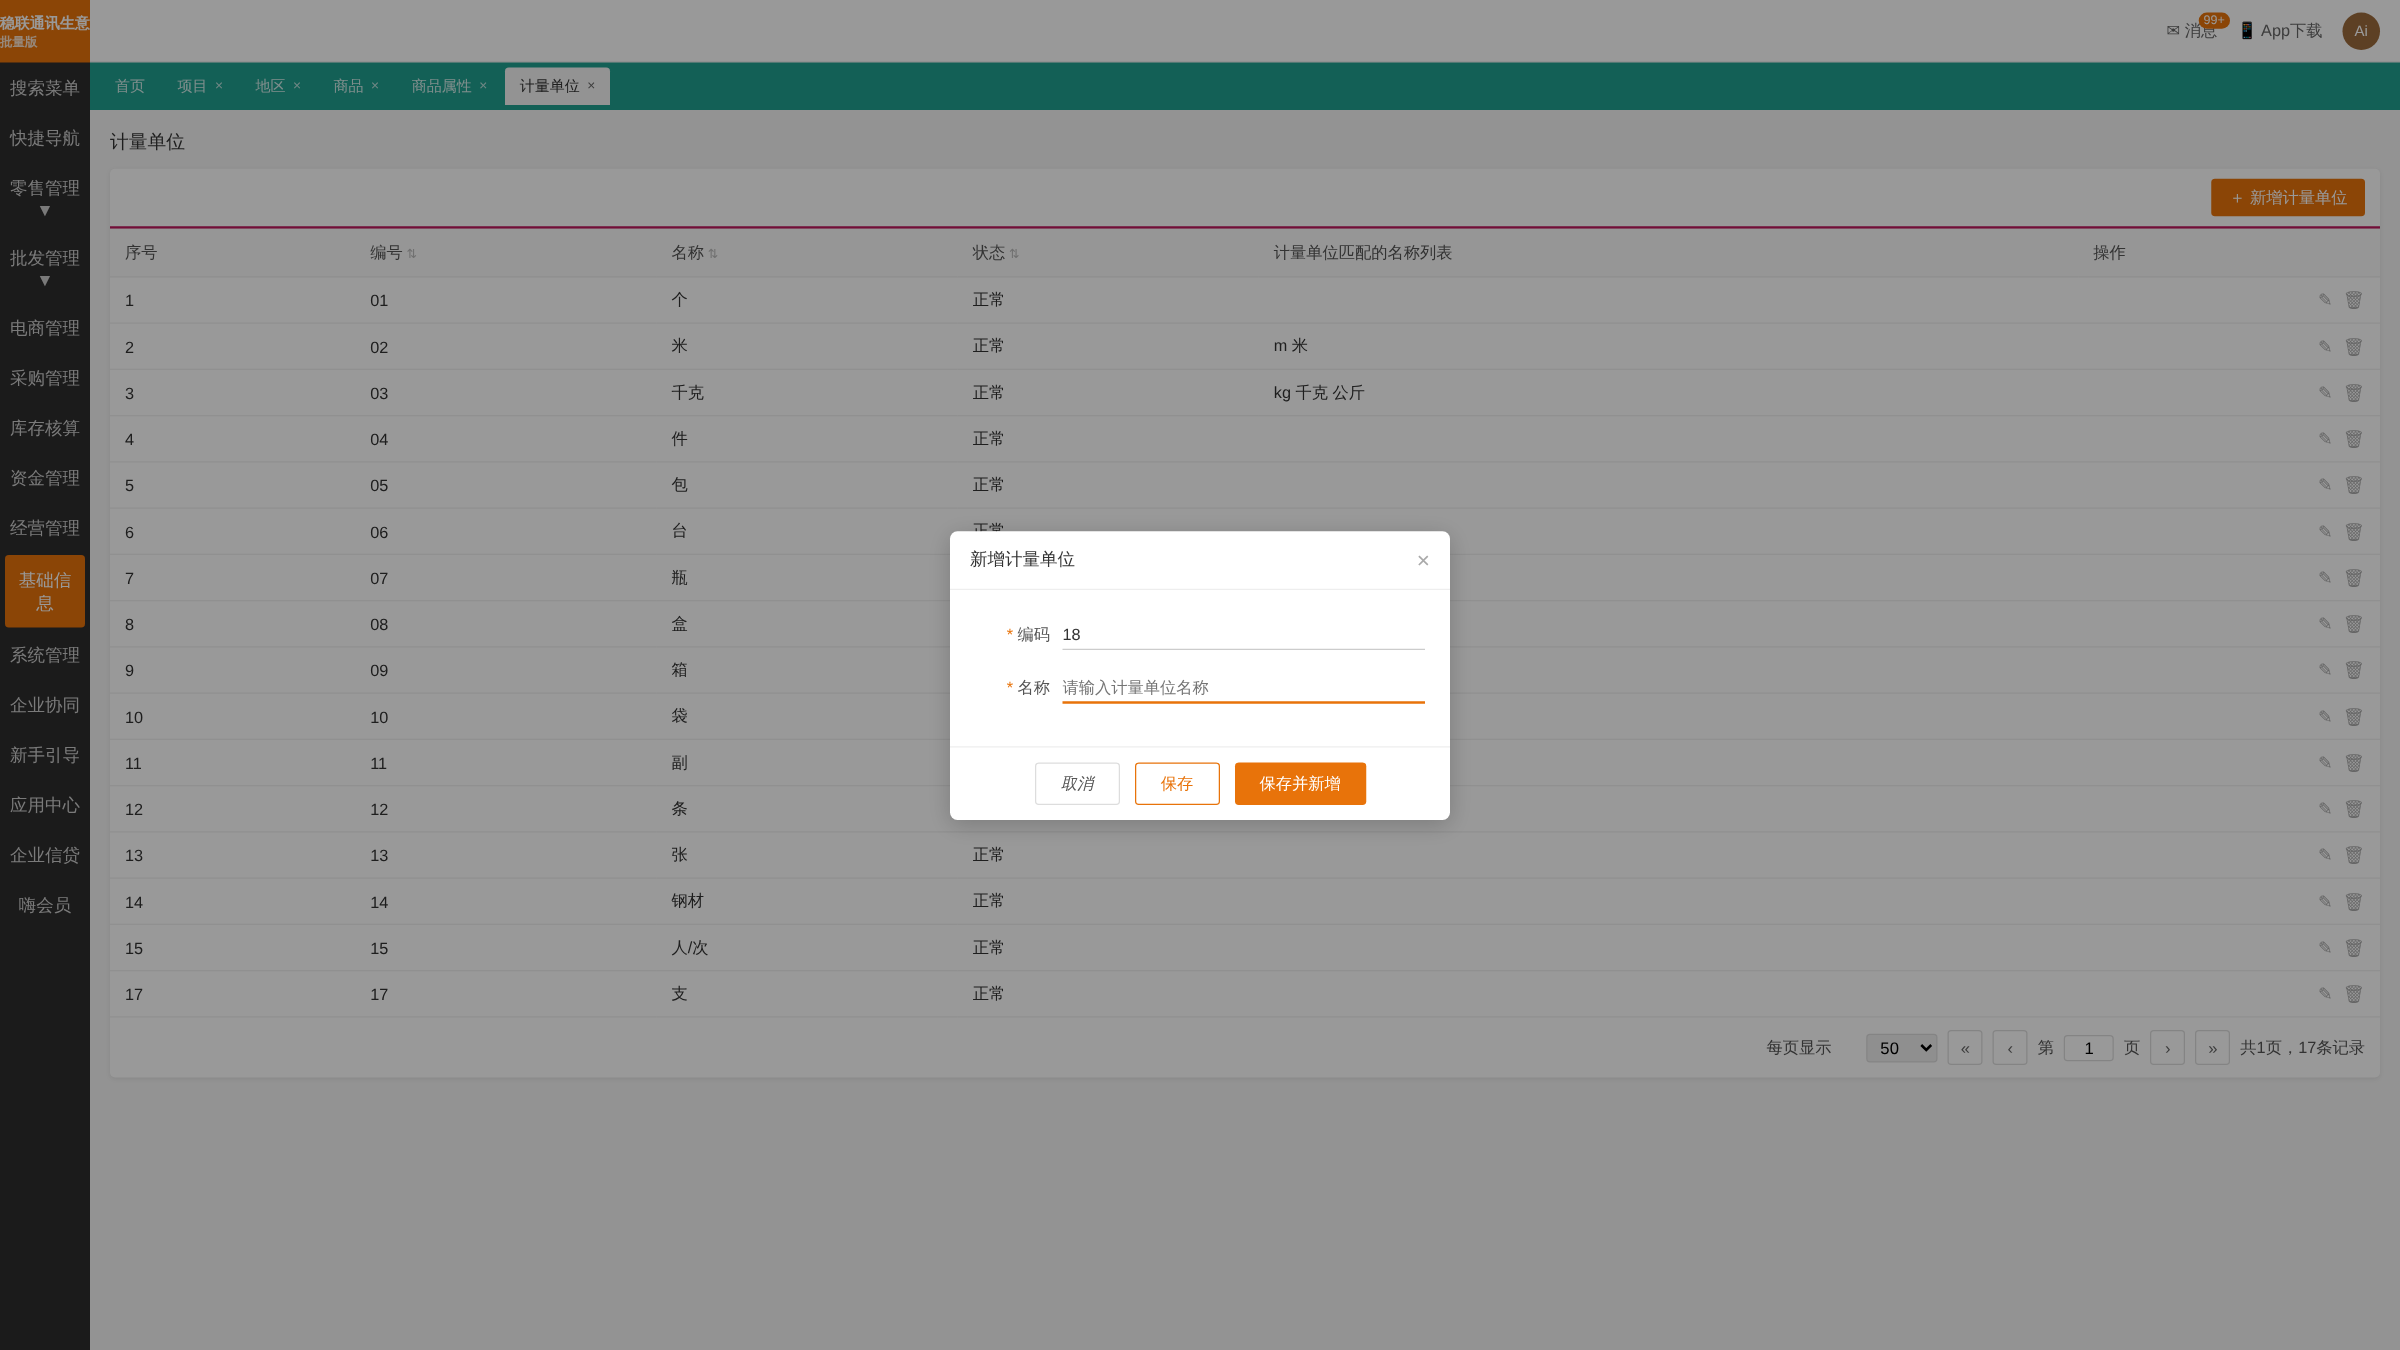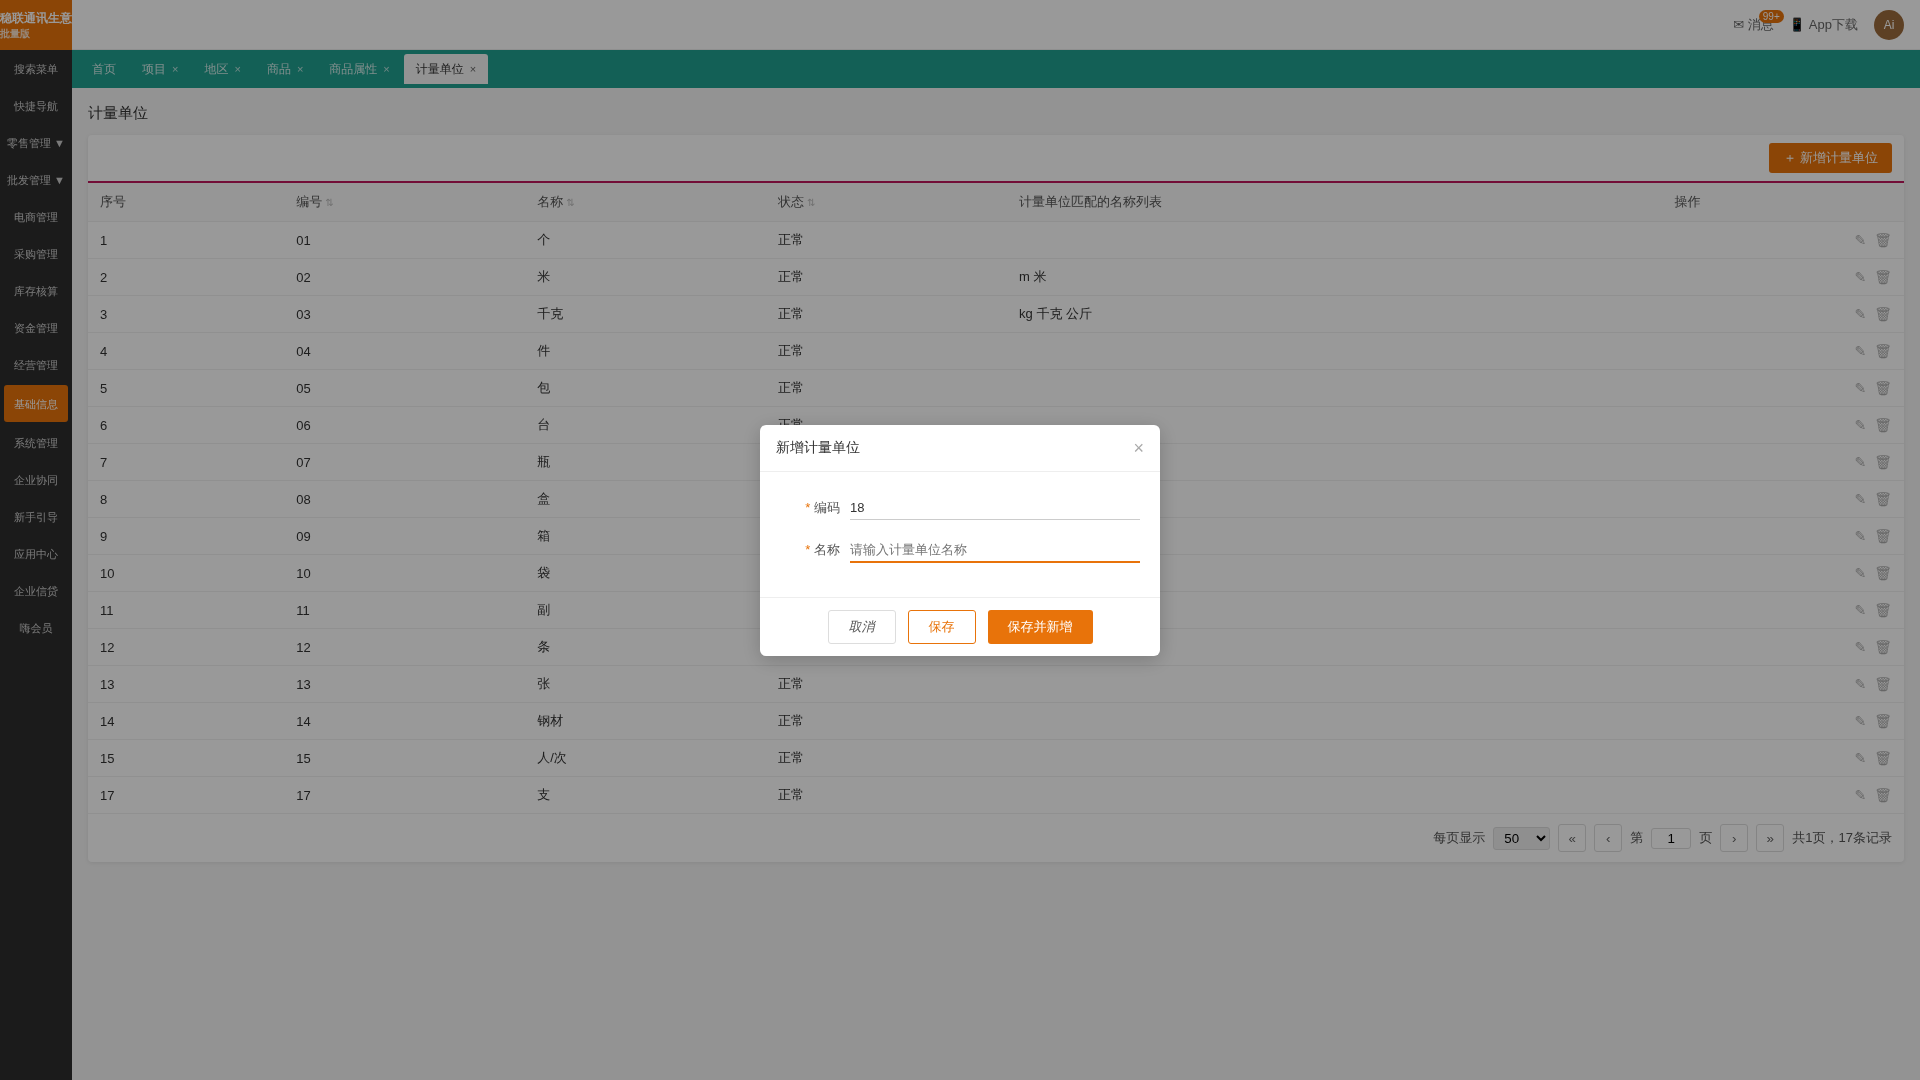--- a/index.html
+++ b/index.html
@@ -3,21 +3,21 @@
   <meta charset="utf-8">
   <style>
     * { margin: 0; padding: 0; box-sizing: border-box; }
     body { font-family: "Microsoft YaHei", Arial, sans-serif; font-size: 13px; background: #f5f5f5; width: 1920px; height: 1080px; overflow: hidden; display: flex; }
 
     
     .sidebar { width: 72px; background: #2d2d2d; height: 1080px; display: flex; flex-direction: column; flex-shrink: 0; }
     .sidebar-logo { height: 50px; background: #e8730a; display: flex; align-items: center; justify-content: center; color: white; font-size: 14px; font-weight: bold; }
     .sidebar-nav-item { color: #ccc; padding: 10px 6px; text-align: center; font-size: 12px; cursor: pointer; }
     .sidebar-nav-item.active { background: #e8730a; color: white; border-radius: 3px; margin: 2px 4px; }
-    .sidebar-nav-label { margin-top: 2px; font-size: 11px; }
+    .sidebar-nav-label { margin-top: 2px; font-size: 14px; }
 
     
     .main { flex: 1; display: flex; flex-direction: column; height: 1080px; }
 
     
     .topbar { height: 50px; background: #fff; border-bottom: 1px solid #eee; display: flex; align-items: center; justify-content: flex-end; padding: 0 16px; }
     .topbar-right { display: flex; align-items: center; gap: 16px; }
     .topbar-msg { position: relative; color: #666; font-size: 13px; }
     .topbar-badge { position: absolute; top: -6px; right: -10px; background: #e8730a; color: white; border-radius: 8px; font-size: 10px; padding: 1px 4px; text-align: right; }
     .topbar-app { color: #666; font-size: 13px; }
@@ -41,21 +41,21 @@
     table { width: 100%; border-collapse: collapse; }
     thead tr { background: #fafafa; }
     th { padding: 10px 12px; text-align: left; font-weight: 500; color: #555; border-bottom: 1px solid #eee; font-size: 13px; white-space: nowrap; }
     td { padding: 9px 12px; border-bottom: 1px solid #f0f0f0; color: #333; font-size: 13px; }
     .status-normal { color: #333; }
     .action-btns { display: flex; gap: 8px; justify-content: flex-end; }
     .action-btn { color: #aaa; cursor: pointer; font-size: 14px; }
 
     
     .pagination { display: flex; align-items: center; justify-content: flex-end; padding: 10px 12px; gap: 8px; font-size: 13px; color: #555; }
-    .pagination select { border: 1px solid #ddd; padding: 2px 6px; border-radius: 3px; }
+    .pagination select { border: 1px solid #ddd; padding: 2px 6px; border-radius: 3px; margin-left: 20px; }
     .pagination-btn { width: 28px; height: 28px; border: 1px solid #ddd; background: white; border-radius: 3px; cursor: pointer; display: flex; align-items: center; justify-content: center; color: #666; }
     .pagination-input { width: 40px; border: 1px solid #ddd; text-align: center; padding: 2px 4px; border-radius: 3px; }
 
     
     .overlay { position: fixed; inset: 0; background: rgba(0,0,0,0.4); z-index: 100; display: flex; align-items: center; justify-content: center; }
     .modal { background: white; border-radius: 6px; width: 400px; box-shadow: 0 4px 20px rgba(0,0,0,0.2); }
     .modal-header { padding: 14px 16px; border-bottom: 1px solid #eee; display: flex; align-items: center; justify-content: space-between; }
     .modal-title { font-size: 14px; font-weight: 500; color: #333; }
     .modal-close { color: #aaa; cursor: pointer; font-size: 18px; line-height: 1; }
     .modal-body { padding: 24px 20px 16px; }

